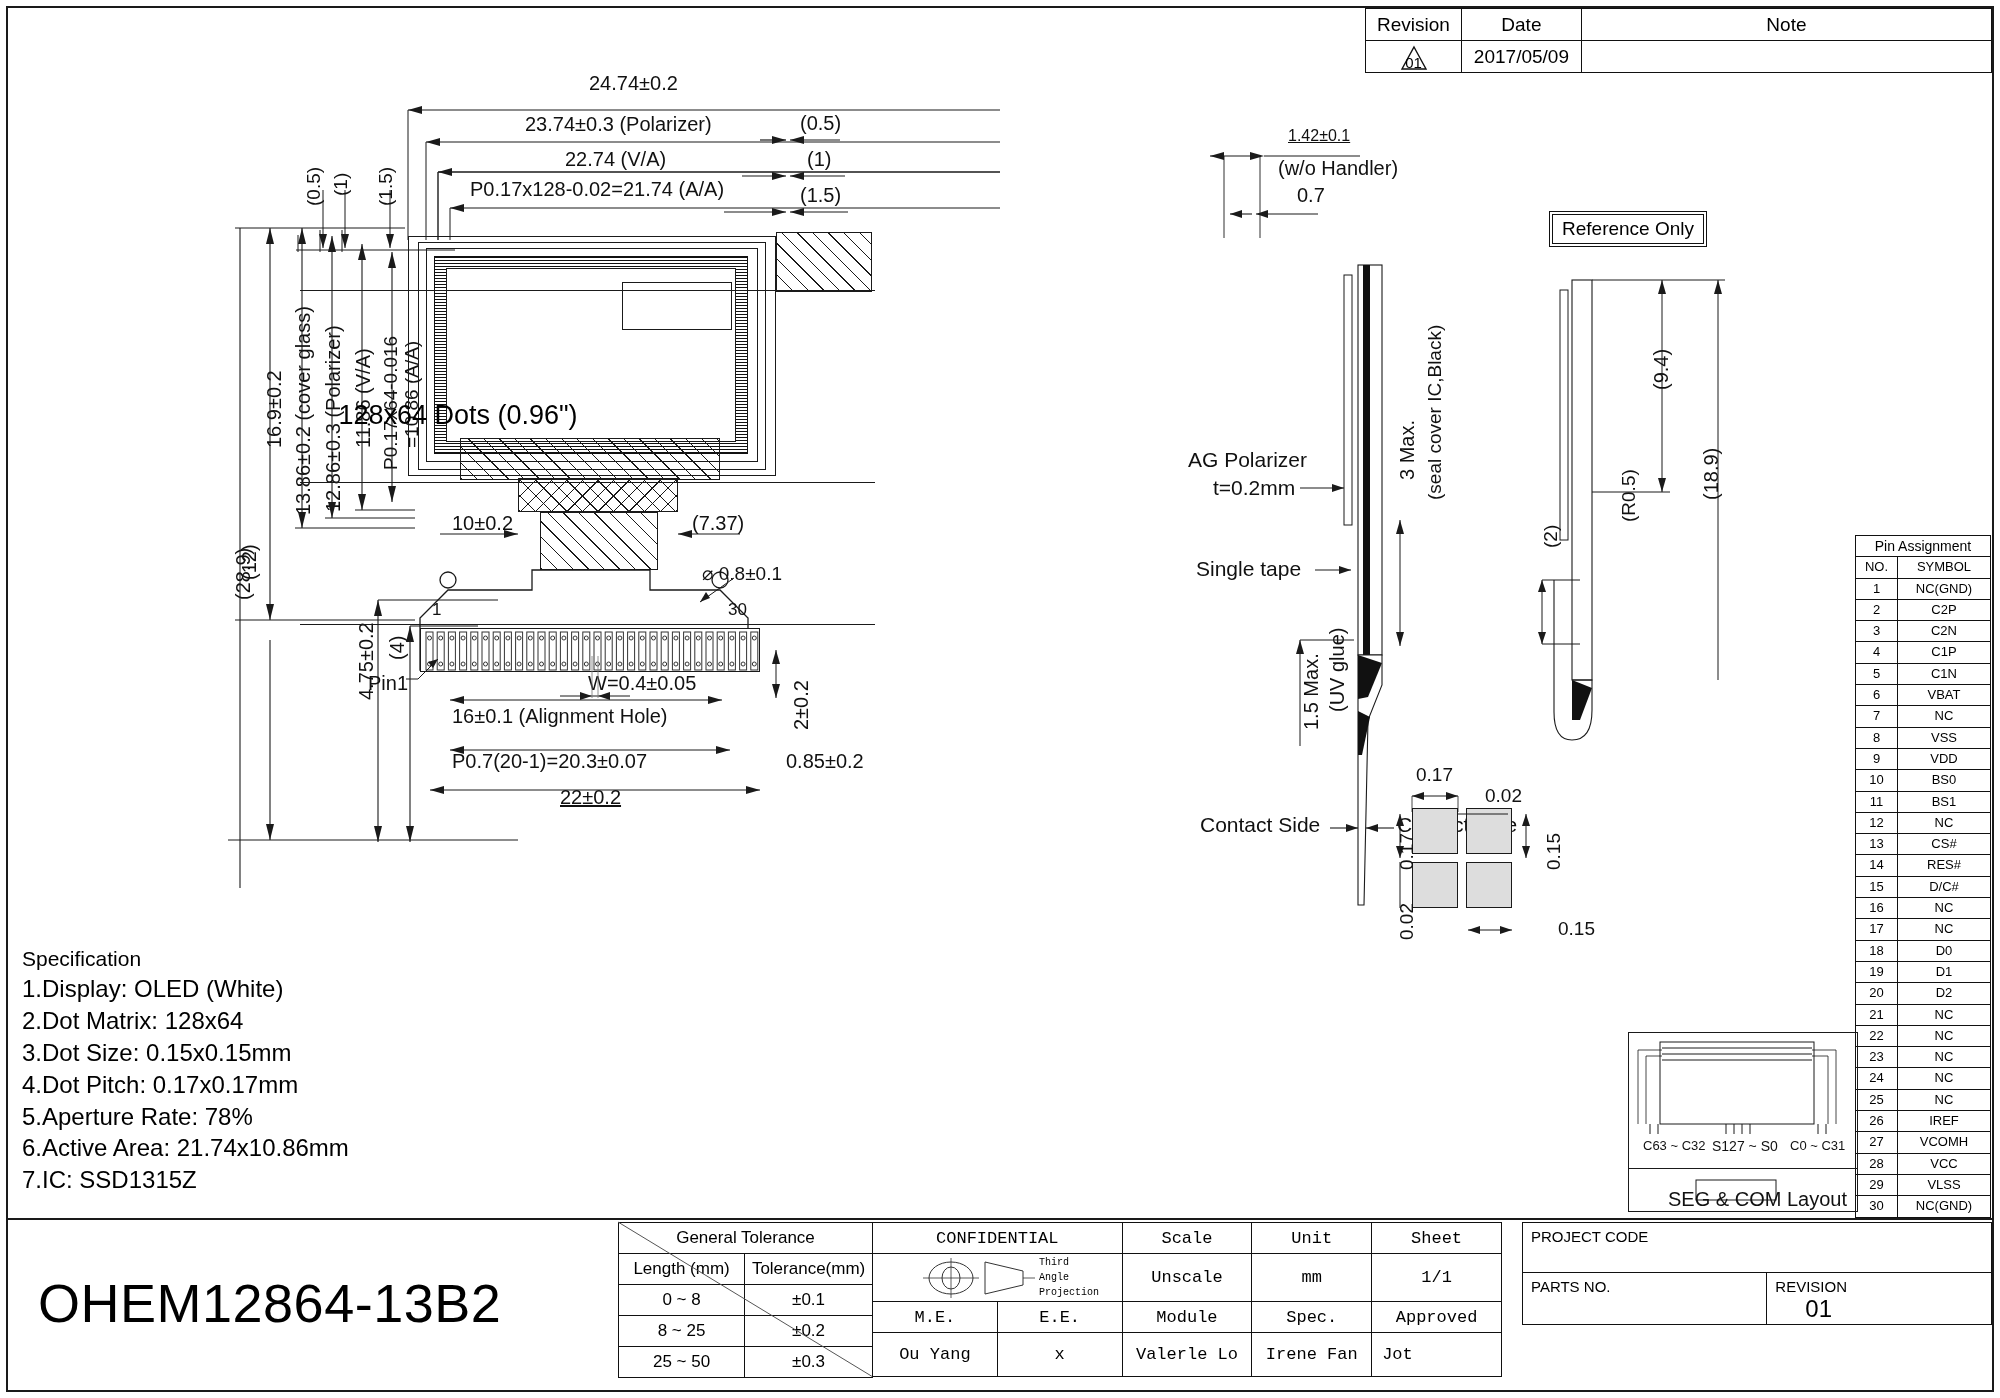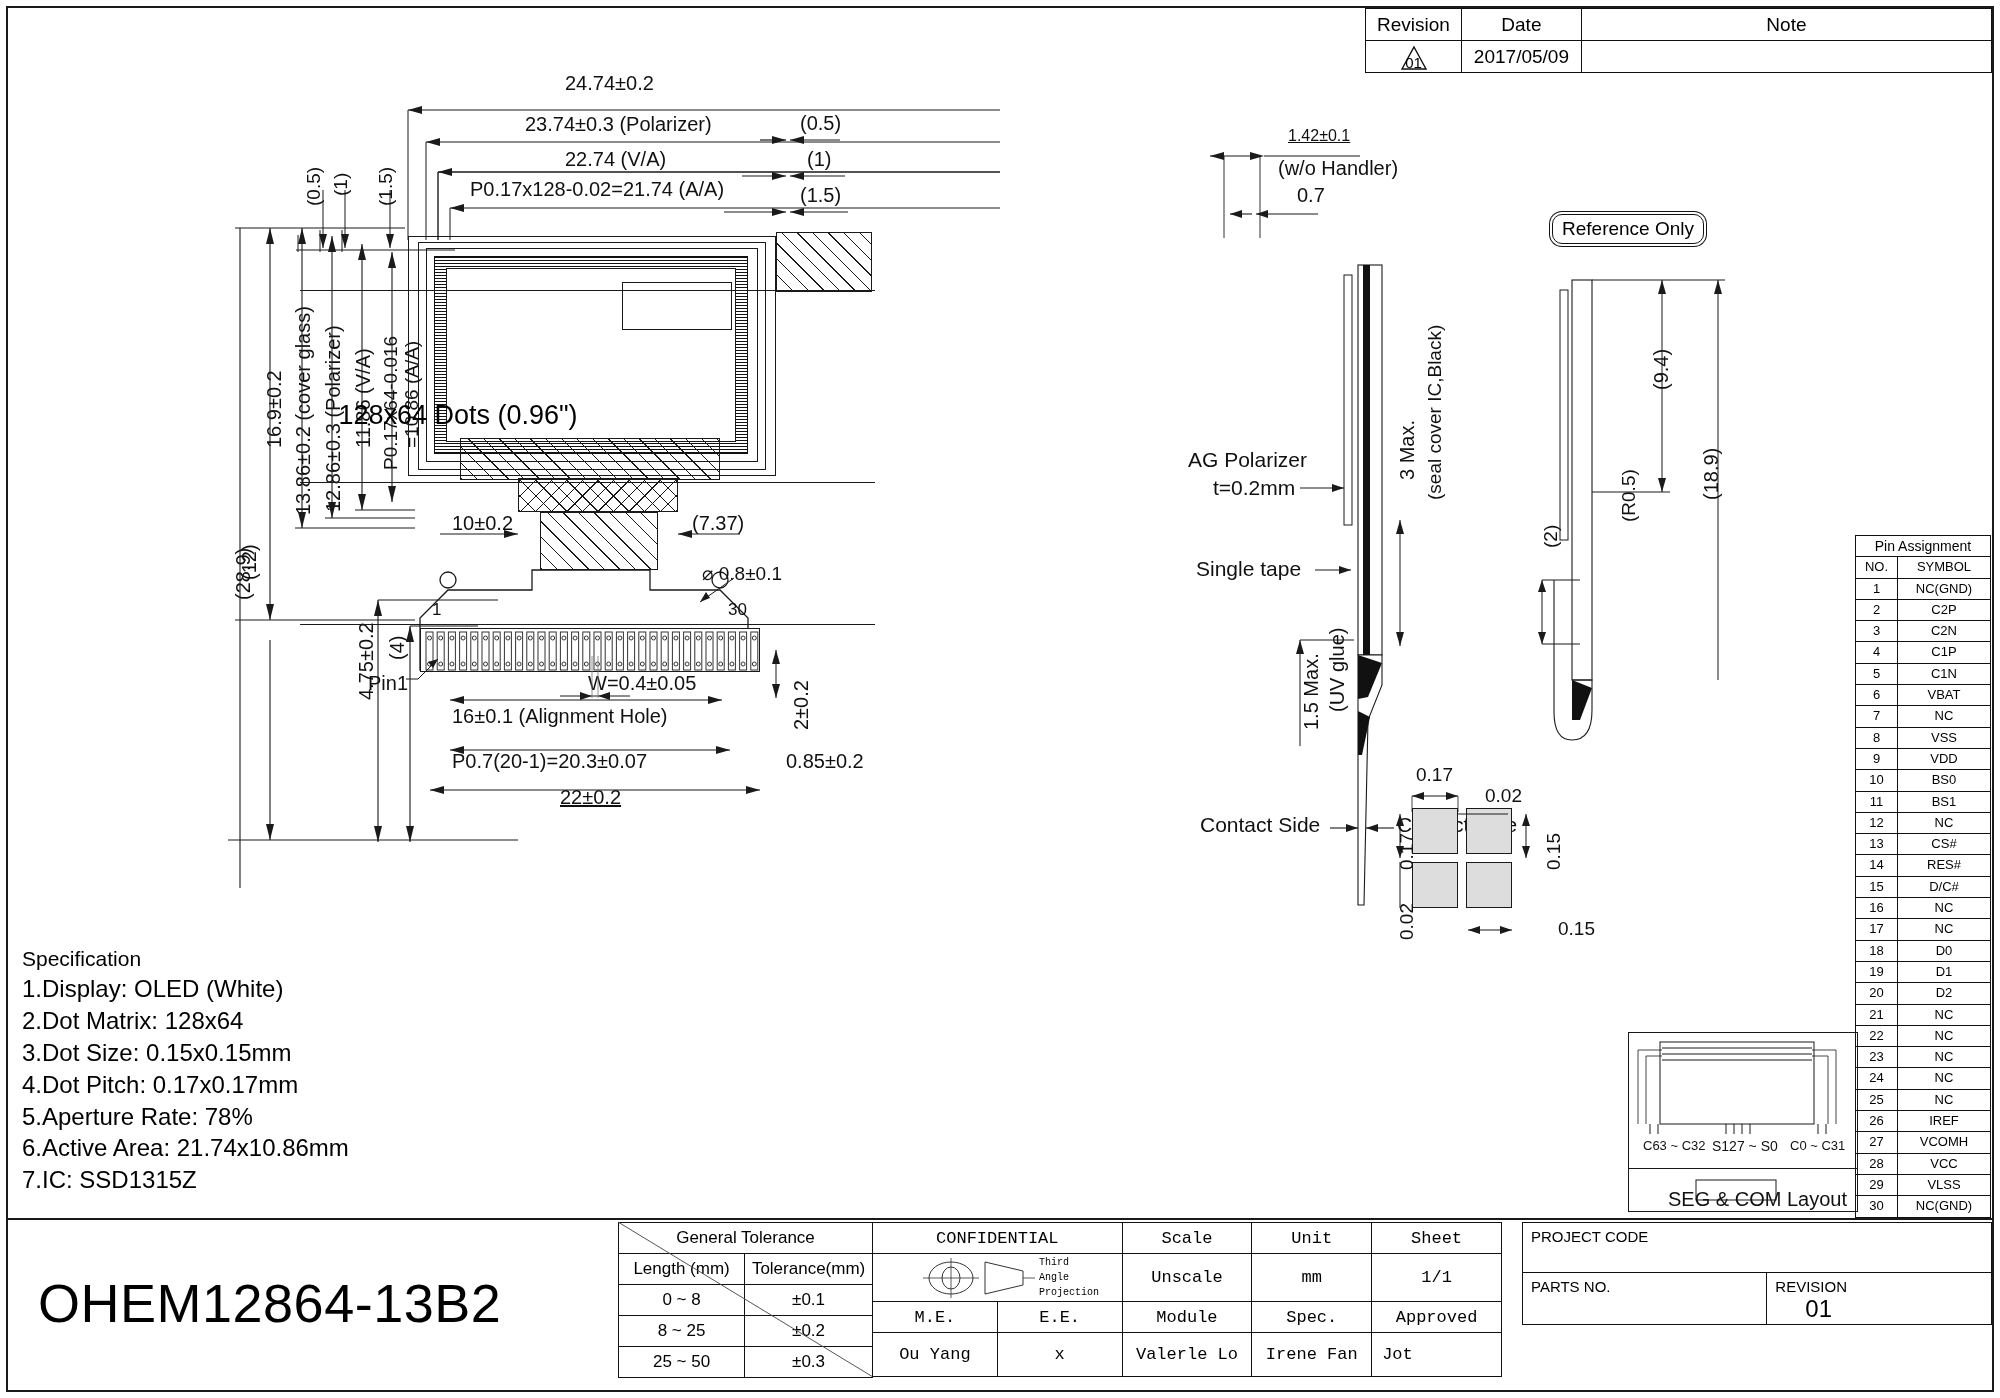--- a/index.html
+++ b/index.html
@@ -136,21 +136,21 @@
     <line x1="16" y1="170" x2="175" y2="170" stroke="#1a1a1a" stroke-width="1"></line>
 
     <line x1="43" y1="110" x2="43" y2="168" stroke="#1a1a1a" stroke-width="1"></line>
     <polygon points="43,168 39,154 47,154" fill="#1a1a1a"></polygon>
     <line x1="65" y1="110" x2="65" y2="168" stroke="#1a1a1a" stroke-width="1"></line>
     <polygon points="65,168 61,154 69,154" fill="#1a1a1a"></polygon>
     <line x1="110" y1="110" x2="110" y2="168" stroke="#1a1a1a" stroke-width="1"></line>
     <polygon points="110,168 106,154 114,154" fill="#1a1a1a"></polygon>
   </svg>
 
-  <div class="txt" style="left:565px; top:72px; font-size:20px;">24.74±0.2</div>
+  <div class="txt" style="left:589px; top:72px; font-size:20px;">24.74±0.2</div>
   <div class="txt" style="left:525px; top:113px; font-size:20px;">23.74±0.3 (Polarizer)</div>
   <div class="txt" style="left:565px; top:148px; font-size:20px;">22.74 (V/A)</div>
   <div class="txt" style="left:470px; top:178px; font-size:20px;">P0.17x128-0.02=21.74 (A/A)</div>
 
   <div class="vtxt" style="left:303px; top:206px; font-size:19px;">(0.5)</div>
   <div class="vtxt" style="left:330px; top:196px; font-size:19px;">(1)</div>
   <div class="vtxt" style="left:375px; top:206px; font-size:19px;">(1.5)</div>
 
   <svg width="250" height="180" style="left:760px; top:108px;">
     <line x1="0" y1="32" x2="26" y2="32" stroke="#1a1a1a" stroke-width="1.2"></line>
@@ -486,21 +486,21 @@
 
   <div class="txt" style="left:1200px; top:813px; font-size:21px;">Contact Side</div>
   <div class="txt" style="left:1397px; top:813px; font-size:21px;">Contact Side</div>
   <svg width="260" height="24" style="left:1330px; top:818px;">
     <line x1="0" y1="10" x2="28" y2="10" stroke="#1a1a1a" stroke-width="1.1"></line>
     <polygon points="28,10 16,6 16,14" fill="#1a1a1a"></polygon>
     <line x1="36" y1="10" x2="64" y2="10" stroke="#1a1a1a" stroke-width="1.1"></line>
     <polygon points="36,10 48,6 48,14" fill="#1a1a1a"></polygon>
   </svg>
 
-  <div class="boxlabel" style="left:1552px; top:214px;border-radius:10px;">Reference Only</div>
+  <div class="boxlabel" style="left:1552px; top:214px;">Reference Only</div>
 
   <svg width="200" height="500" style="left:1550px; top:280px;">
     <rect x="22" y="0" width="20" height="400" fill="#fff" stroke="#1a1a1a" stroke-width="1.1"></rect>
     <rect x="10" y="10" width="8" height="250" fill="#fff" stroke="#1a1a1a" stroke-width="1"></rect>
     <path d="M 22,400 L 42,400 L 42,430 Q 42,460 22,460 Q 4,460 4,432 L 4,300" fill="none" stroke="#1a1a1a" stroke-width="1.1"></path>
     <polygon points="22,400 42,408 30,440 22,440" fill="#111"></polygon>
 
     <line x1="112" y1="0" x2="112" y2="212" stroke="#1a1a1a" stroke-width="1"></line>
     <polygon points="112,0 108,14 116,14" fill="#1a1a1a"></polygon>
     <polygon points="112,212 108,198 116,198" fill="#1a1a1a"></polygon>

